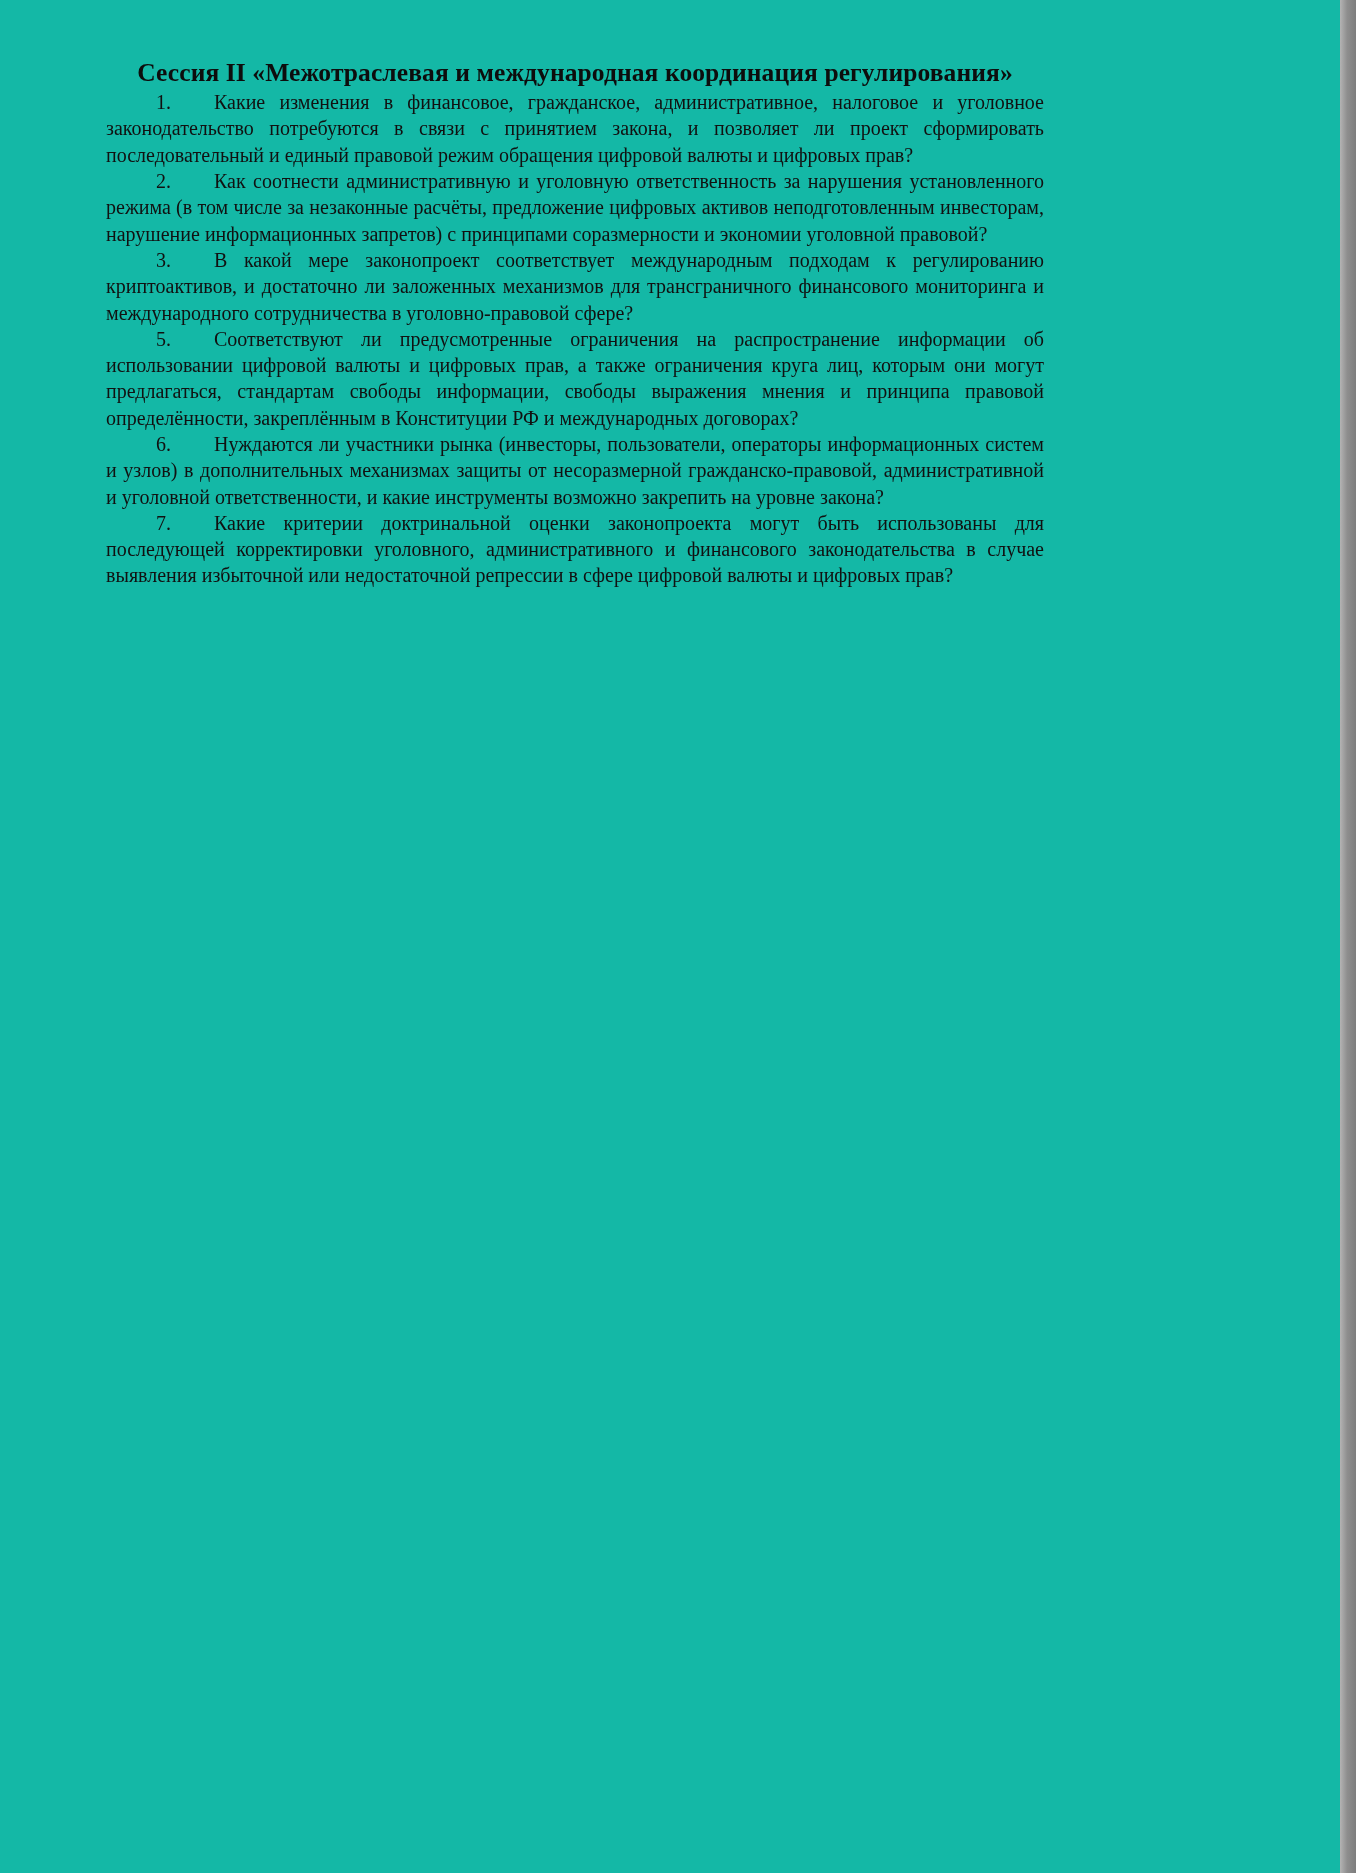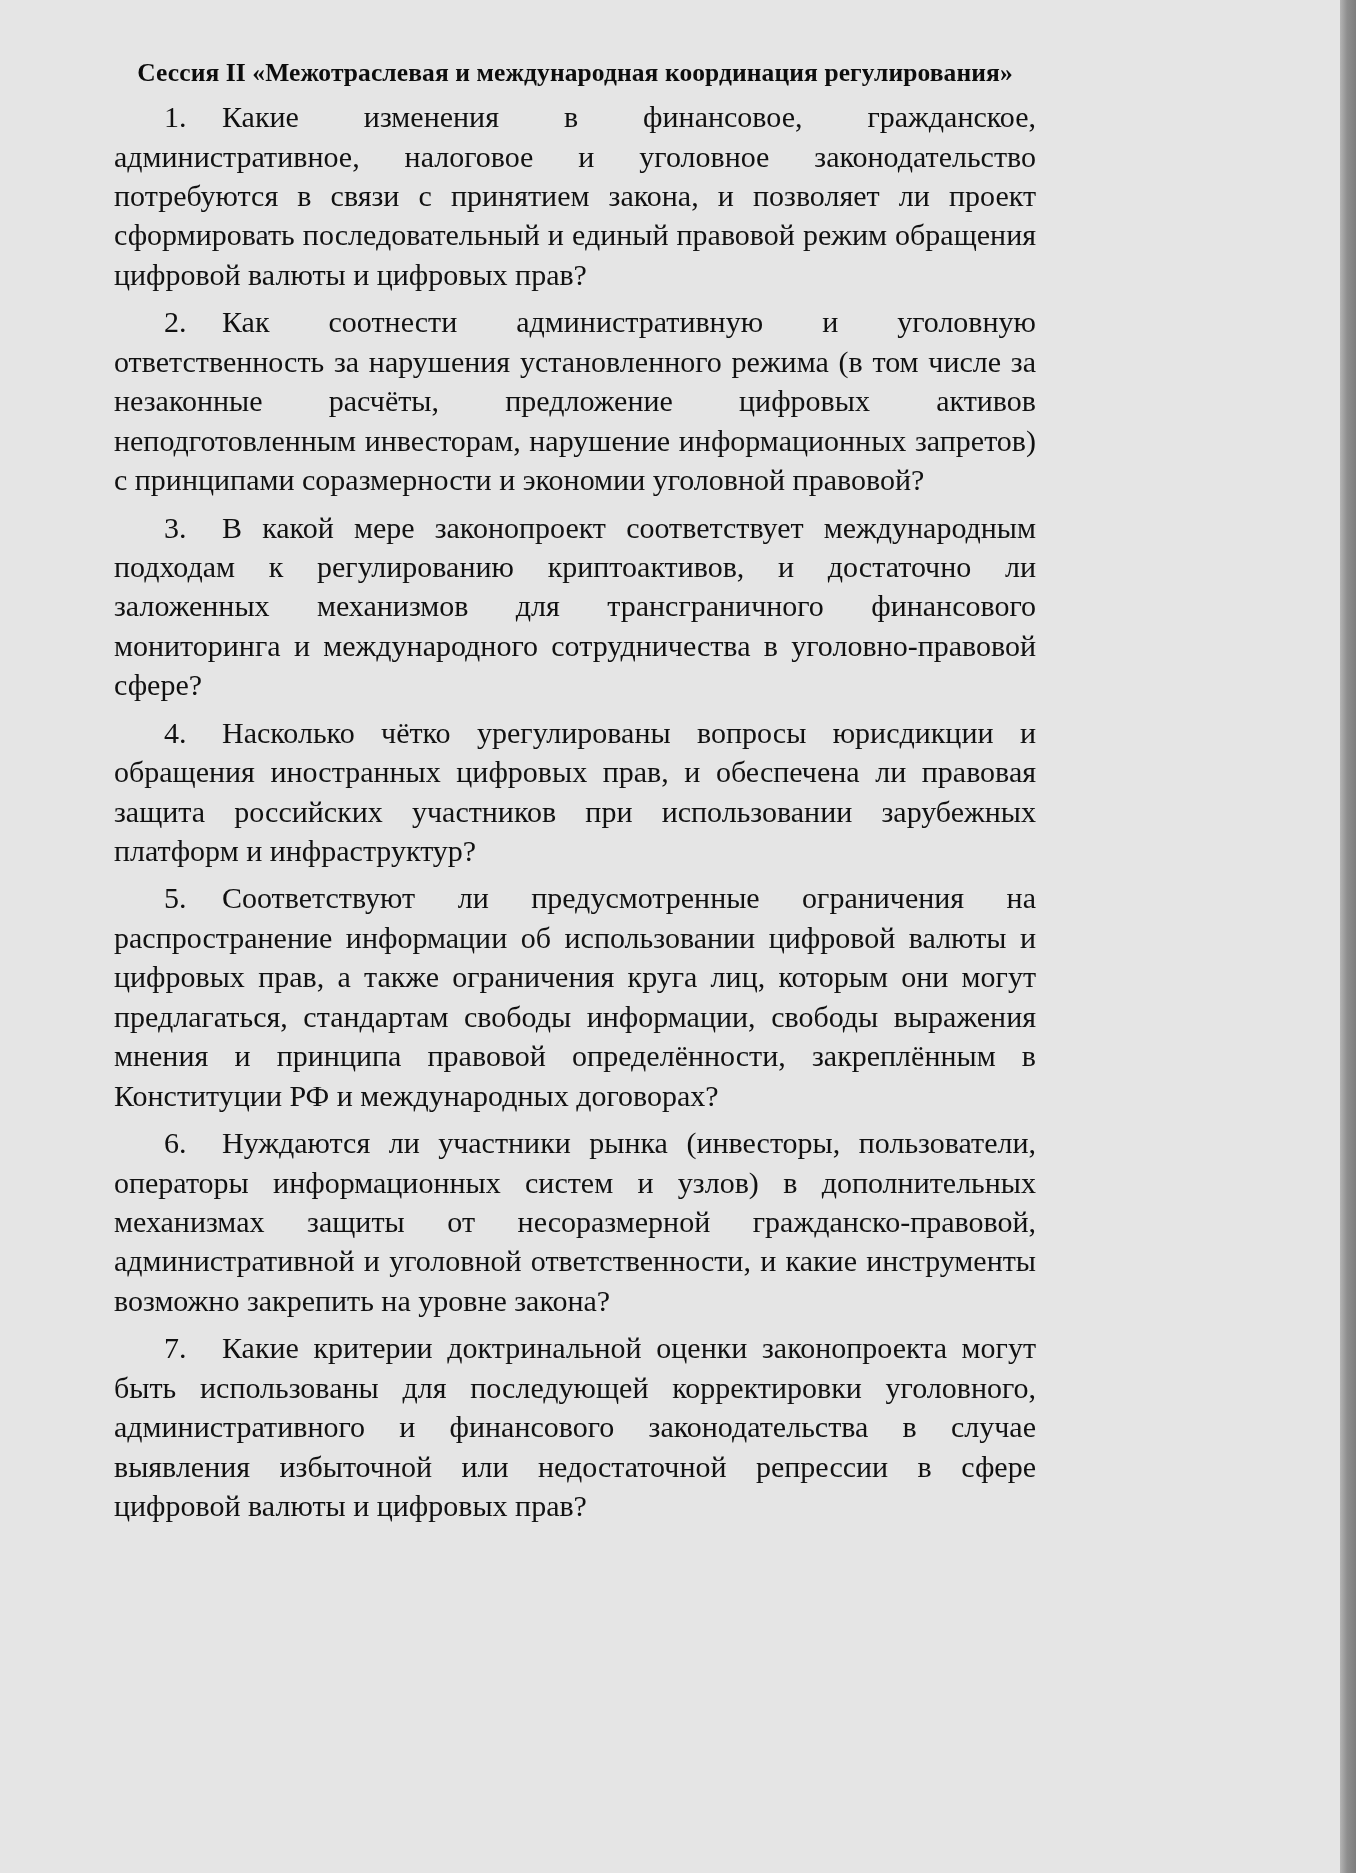--- a/index.html
+++ b/index.html
@@ -31,21 +31,21 @@
     height: 1873px;
     background: #c9c9c9;
   }
 
   .page {
     position: absolute;
     left: 0;
     top: 0;
     width: 1340px;
     height: 1873px;
-    background: #e5e5e5;
+    background: #14b8a6;
     box-shadow: 3px 0 6px rgba(0,0,0,0.35);
   }
 
   .page-edge-right {
     position: absolute;
     top: 0;
     left: 1340px;
     width: 16px;
     height: 1873px;
     background: linear-gradient(to right, #b4b4b4 0%, #8e8e8e 45%, #7d7d7d 100%);
@@ -64,26 +64,26 @@
     font-weight: bold;
     text-align: center;
     line-height: 1.30;
     letter-spacing: 0.1px;
     color: #0d0d0d;
     margin: 0 0 0 0;
     white-space: nowrap;
   }
 
   .para {
-    font-size: 30px;
+    font-size: 20px;
     line-height: 1.315;
     text-align: justify;
     text-justify: inter-word;
     color: #111111;
-    margin: 8px;
+    margin: 0;
     text-indent: 0;
   }
 
   .num-box {
     display: inline-block;
     width: 58px;
     text-indent: 0;
   }
 </style>
 </head>
@@ -102,23 +102,20 @@
       </p>
 
       <p class="para" style="text-indent: 50px;">
         <span class="num-box">2.</span><span>Как соотнести административную и уголовную ответственность за нарушения установленного режима (в том числе за незаконные расчёты, предложение цифровых активов неподготовленным инвесторам, нарушение информационных запретов) с принципами соразмерности и экономии уголовной правовой?</span>
       </p>
 
       <p class="para" style="text-indent: 50px;">
         <span class="num-box">3.</span><span>В какой мере законопроект соответствует международным подходам к регулированию криптоактивов, и достаточно ли заложенных механизмов для трансграничного финансового мониторинга и международного сотрудничества в уголовно-правовой сфере?</span>
       </p>
 
-      <p class="para" style="text-indent: 50px;">
-        <span class="num-box">4.</span><span>Насколько чётко урегулированы вопросы юрисдикции и обращения иностранных цифровых прав, и обеспечена ли правовая защита российских участников при использовании зарубежных платформ и инфраструктур?</span>
-      </p>
 
       <p class="para" style="text-indent: 50px;">
         <span class="num-box">5.</span><span>Соответствуют ли предусмотренные ограничения на распространение информации об использовании цифровой валюты и цифровых прав, а также ограничения круга лиц, которым они могут предлагаться, стандартам свободы информации, свободы выражения мнения и принципа правовой определённости, закреплённым в Конституции РФ и международных договорах?</span>
       </p>
 
       <p class="para" style="text-indent: 50px;">
         <span class="num-box">6.</span><span>Нуждаются ли участники рынка (инвесторы, пользователи, операторы информационных систем и узлов) в дополнительных механизмах защиты от несоразмерной гражданско-правовой, административной и уголовной ответственности, и какие инструменты возможно закрепить на уровне закона?</span>
       </p>
 
       <p class="para" style="text-indent: 50px;">

